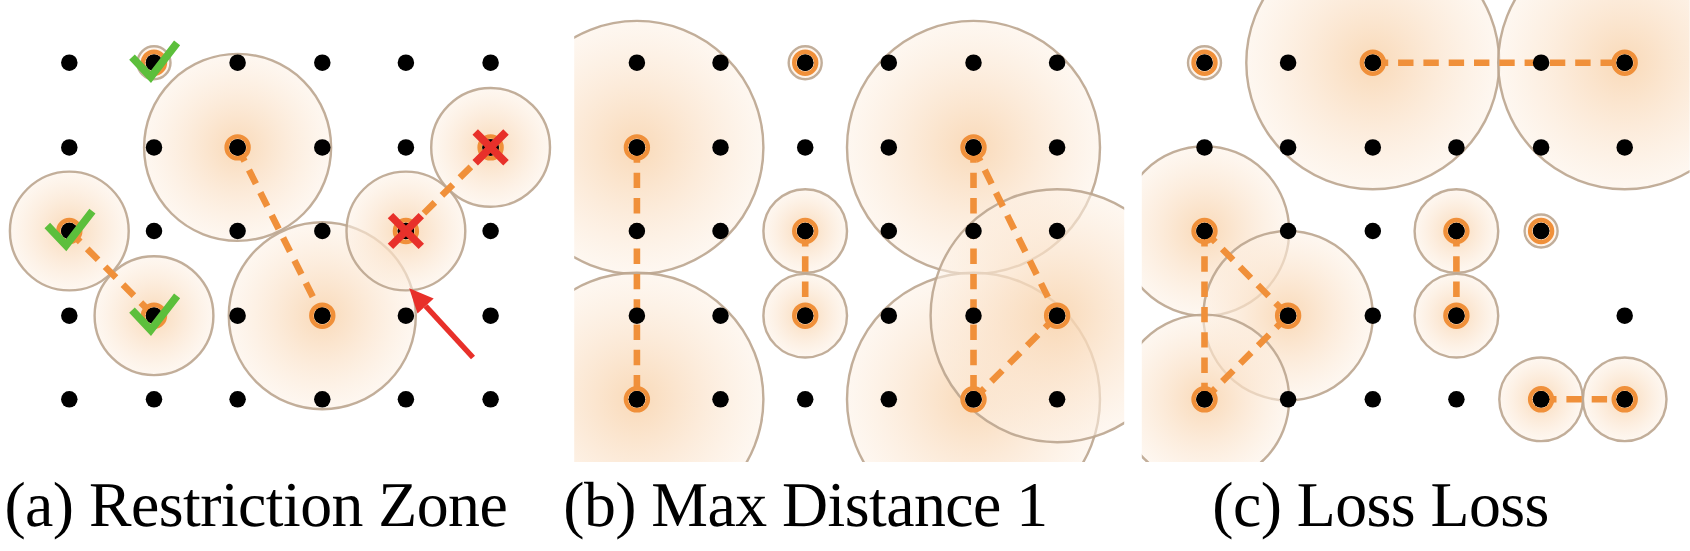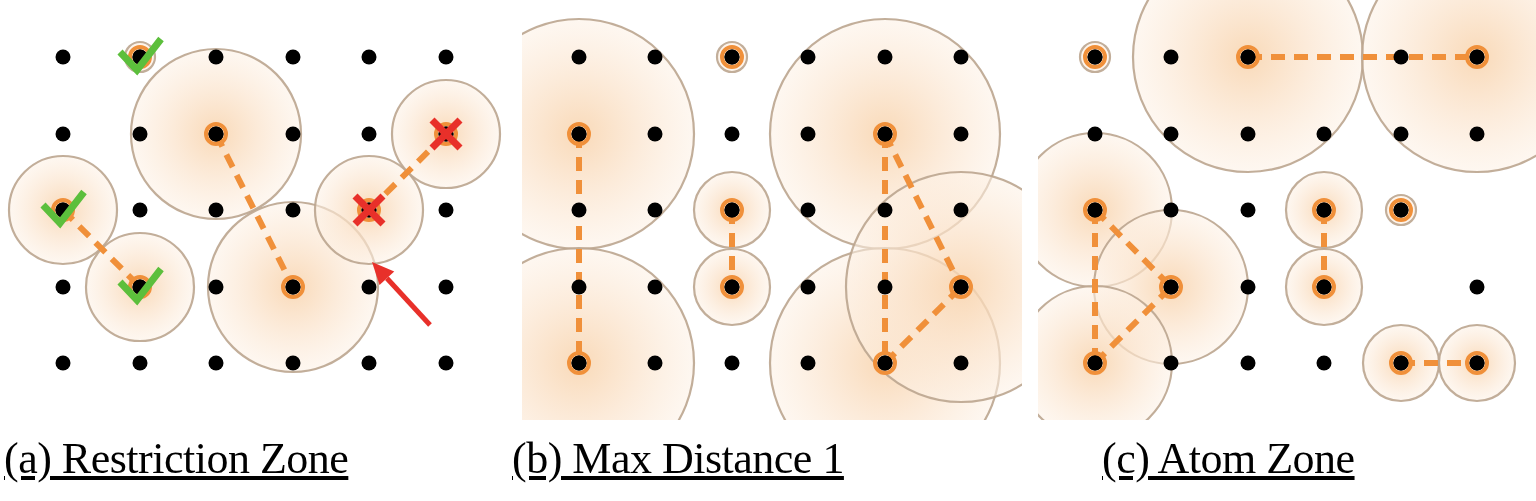--- a/index.html
+++ b/index.html
@@ -1,18 +1,18 @@
 <!DOCTYPE html>
 <html><head>
 <meta charset="utf-8">
 <style>
   html, body { margin:0; padding:0; background:#ffffff; }
   body { width:1536px; height:501px; position:relative; overflow:hidden; font-family:"Liberation Serif", "DejaVu Serif", serif; }
   #fig { position:absolute; left:0; top:0; }
-  .caption { position:absolute; top:424px; font-size:44px; line-height:70px; color:#000; white-space:nowrap; letter-spacing:-0.5px;text-decoration:underline; }
+  .caption { position:absolute; top:424px; font-size:58px; line-height:70px; color:#000; white-space:nowrap; letter-spacing:-0.5px; }
   #cap-a { left:4px; }
   #cap-b { left:512px; }
   #cap-c { left:1102px; }
 </style>
 </head>
 <body>
 
 <svg id="fig" width="1536" height="501" viewBox="0 0 1536 501" xmlns="http://www.w3.org/2000/svg">
   <defs>
     <radialGradient id="zoneGrad" cx="50%" cy="50%" r="50%">
@@ -220,13 +220,13 @@
       <circle cx="1401" cy="210" r="7.5" fill="#000000"></circle>
       <circle cx="1401" cy="363" r="10" fill="none" stroke="#f0903a" stroke-width="4"></circle>
       <circle cx="1401" cy="363" r="7.5" fill="#000000"></circle>
       <circle cx="1477" cy="363" r="10" fill="none" stroke="#f0903a" stroke-width="4"></circle>
       <circle cx="1477" cy="363" r="7.5" fill="#000000"></circle>
     </g>
 </svg>
 
 <div class="caption" id="cap-a">(a) Restriction Zone</div>
 <div class="caption" id="cap-b">(b) Max Distance 1</div>
-<div class="caption" id="cap-c">(c) Atom Zone</div>
+<div class="caption" id="cap-c">(c) Loss Loss</div>
 
 </body></html>

